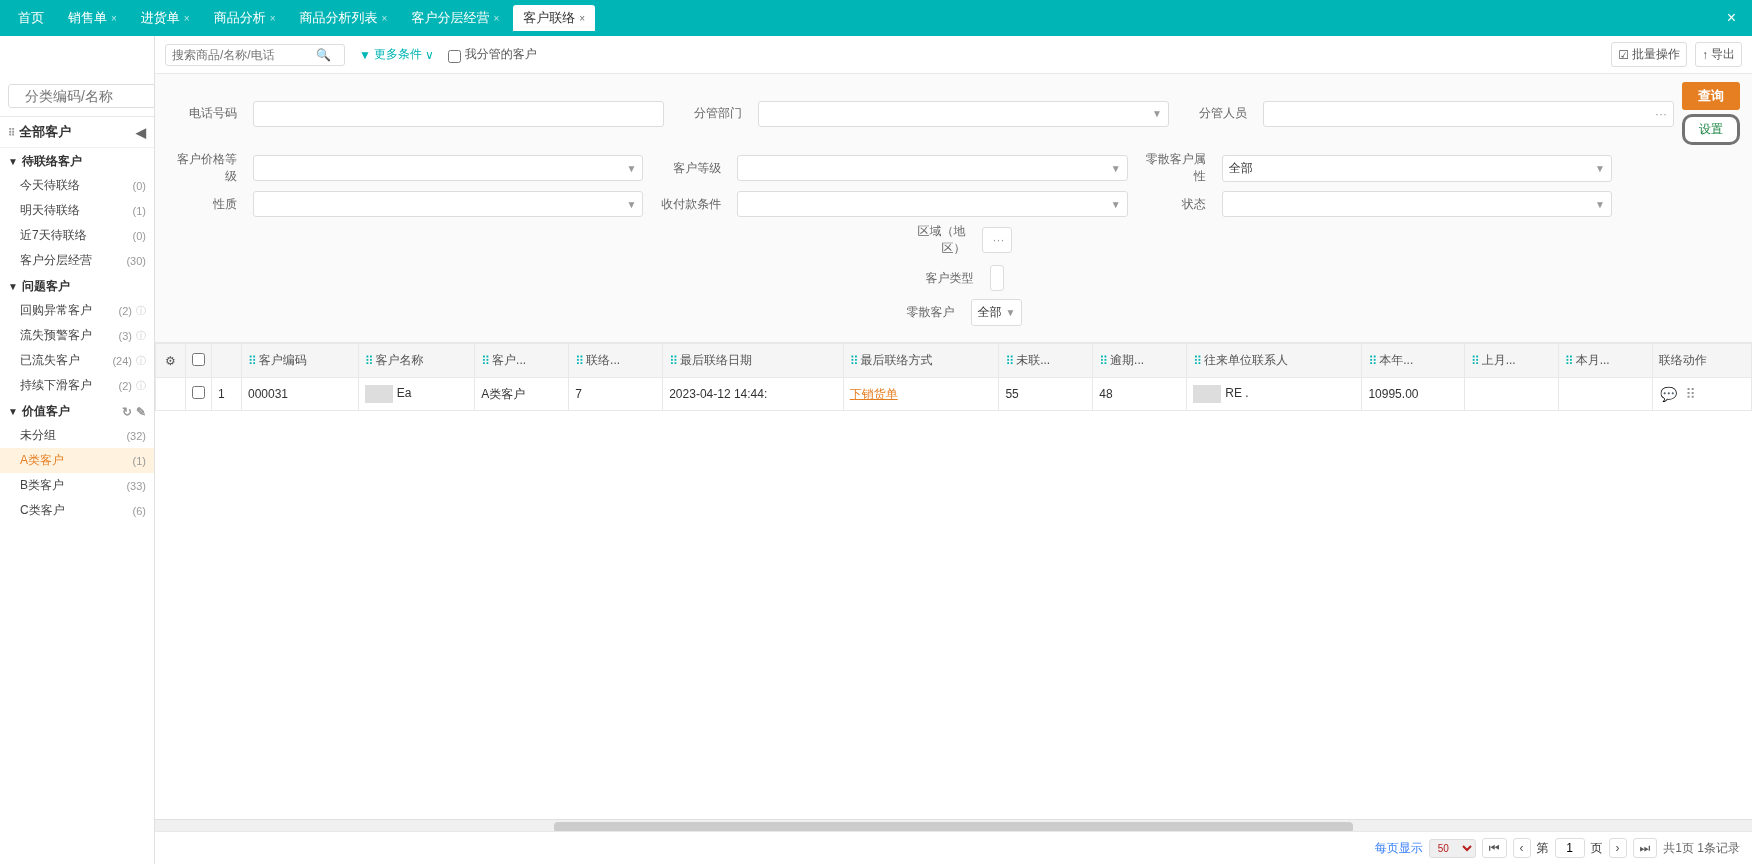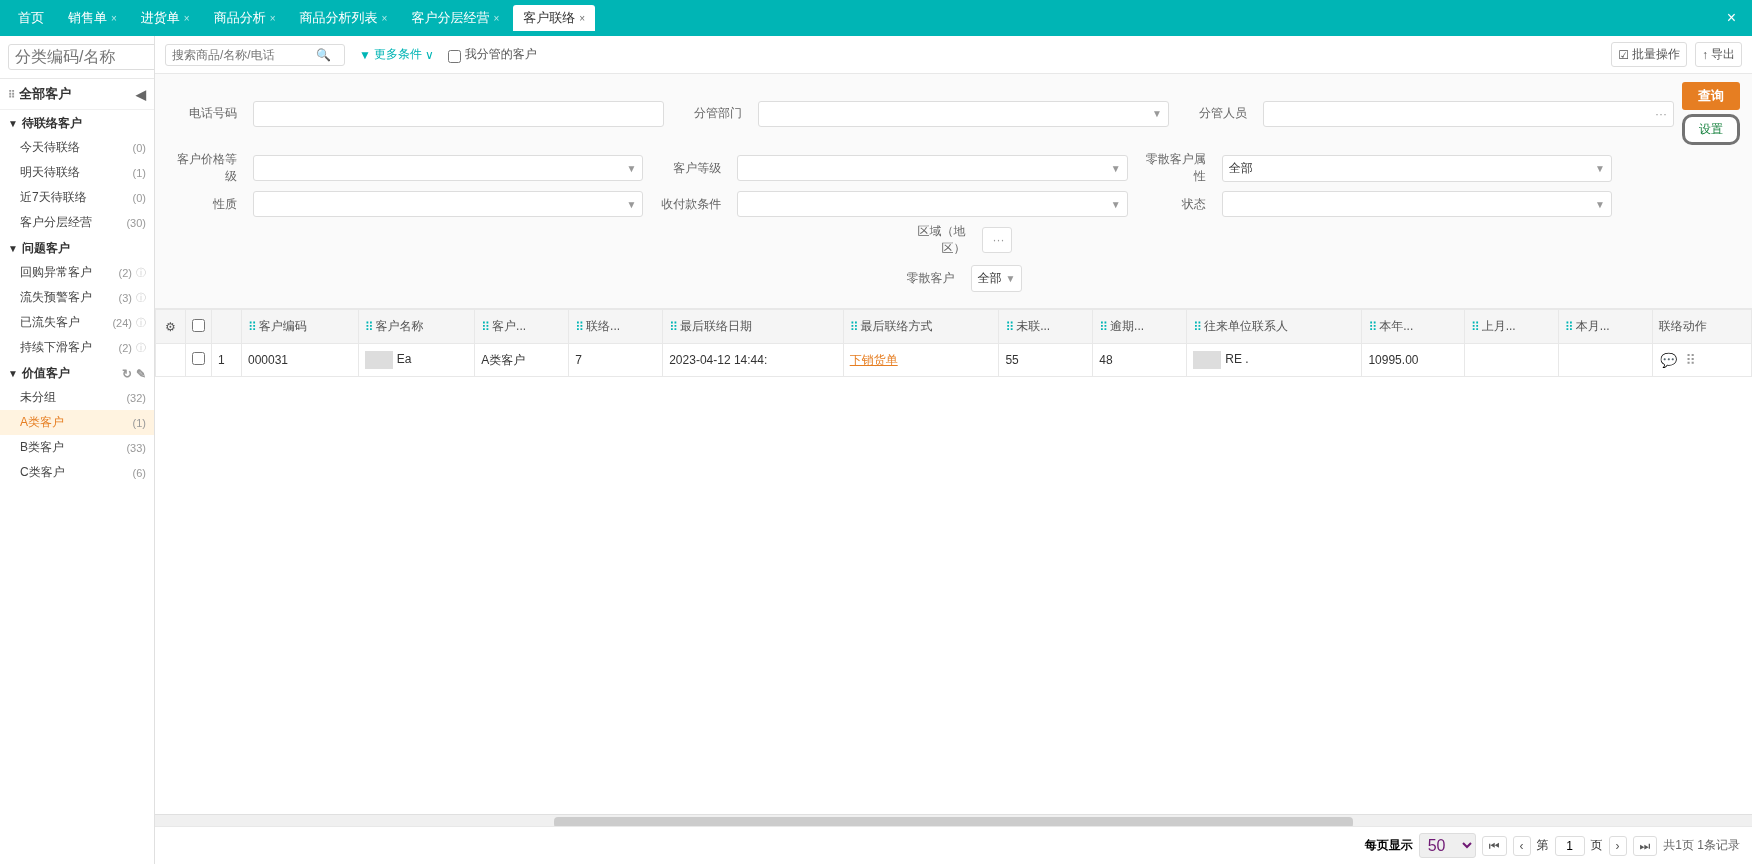--- a/index.html
+++ b/index.html
@@ -24,21 +24,21 @@
 
     
     .sidebar {
       width: 155px; background: white; border-right: 1px solid #e0e0e0;
       display: flex; flex-direction: column; flex-shrink: 0; overflow-y: auto;
     }
     .sidebar-search {
       padding: 8px; border-bottom: 1px solid #e8e8e8; display: flex; align-items: center;
     }
     .sidebar-search input {
-      flex: 1; border: 1px solid #ddd; border-radius: 3px; padding: 3px 6px; font-size: 16px; outline: none;
+      flex: 1; border: 1px solid #ddd; border-radius: 3px; padding: 3px 16px; font-size: 14px; outline: none; margin-top: 40px;
     }
 
     .sidebar-header {
       display: flex; align-items: center; padding: 6px 8px; font-weight: bold;
       font-size: 13px; border-bottom: 1px solid #f0f0f0; cursor: pointer;
     }
     .sidebar-header .dots { margin-right: 4px; color: #999; font-size: 10px; }
     .sidebar-header .collapse-btn { margin-left: auto; color: #666; cursor: pointer; }
 
     .sidebar-group { padding: 0; }
@@ -131,24 +131,24 @@
     .td-icon-btn { color: #999; cursor: pointer; font-size: 14px; margin: 0 2px; }
 
     
     .scrollbar-area { height: 12px; background: #f0f0f0; border-top: 1px solid #e0e0e0; flex-shrink: 0; }
 
     
     .pagination {
       display: flex; align-items: center; padding: 6px 12px; border-top: 1px solid #e8e8e8;
       background: white; justify-content: flex-end; gap: 6px; font-size: 12px; flex-shrink: 0;
     }
-    .page-size-label { color: #000000; font-weight: bold; }
+    .page-size-label { color: #3b82f6; }
     .page-size-select {
-      border: 1px solid #ddd; border-radius: 3px; padding: 2px 4px; font-size: 16px;
-      color: #701a75; cursor: pointer;
+      border: 1px solid #ddd; border-radius: 3px; padding: 2px 4px; font-size: 10px;
+      color: #b91c1c; cursor: pointer;
     }
     .page-btn {
       border: 1px solid #ddd; background: white; border-radius: 3px; padding: 2px 6px;
       cursor: pointer; color: #555; font-size: 12px;
     }
     .page-btn:disabled { color: #ccc; cursor: default; }
     .page-input {
       border: 1px solid #ddd; border-radius: 3px; padding: 2px 4px; width: 30px;
       text-align: center; font-size: 12px;
     }
@@ -389,20 +389,26 @@
         </div>
         <div style="width:120px;"></div>
       </div>
 
       <div class="filter-row">
         <div class="filter-item">
           <span class="filter-label">区域（地区）</span>
           <div class="filter-select">
             <span class="select-text"></span>
             <span class="select-dots">···</span>
+          </div>
+        </div>
+        <div class="filter-item">
+          <span class="filter-label">客户类型</span>
+          <div class="filter-select">
+            <span class="select-text"></span>
           </div>
         </div>
         <div class="filter-item">
           <span class="filter-label">零散客户</span>
           <div class="filter-select">
             <span class="select-text">全部</span>
             <span class="select-arrow">▼</span>
           </div>
         </div>
         <div style="width:120px;"></div>

